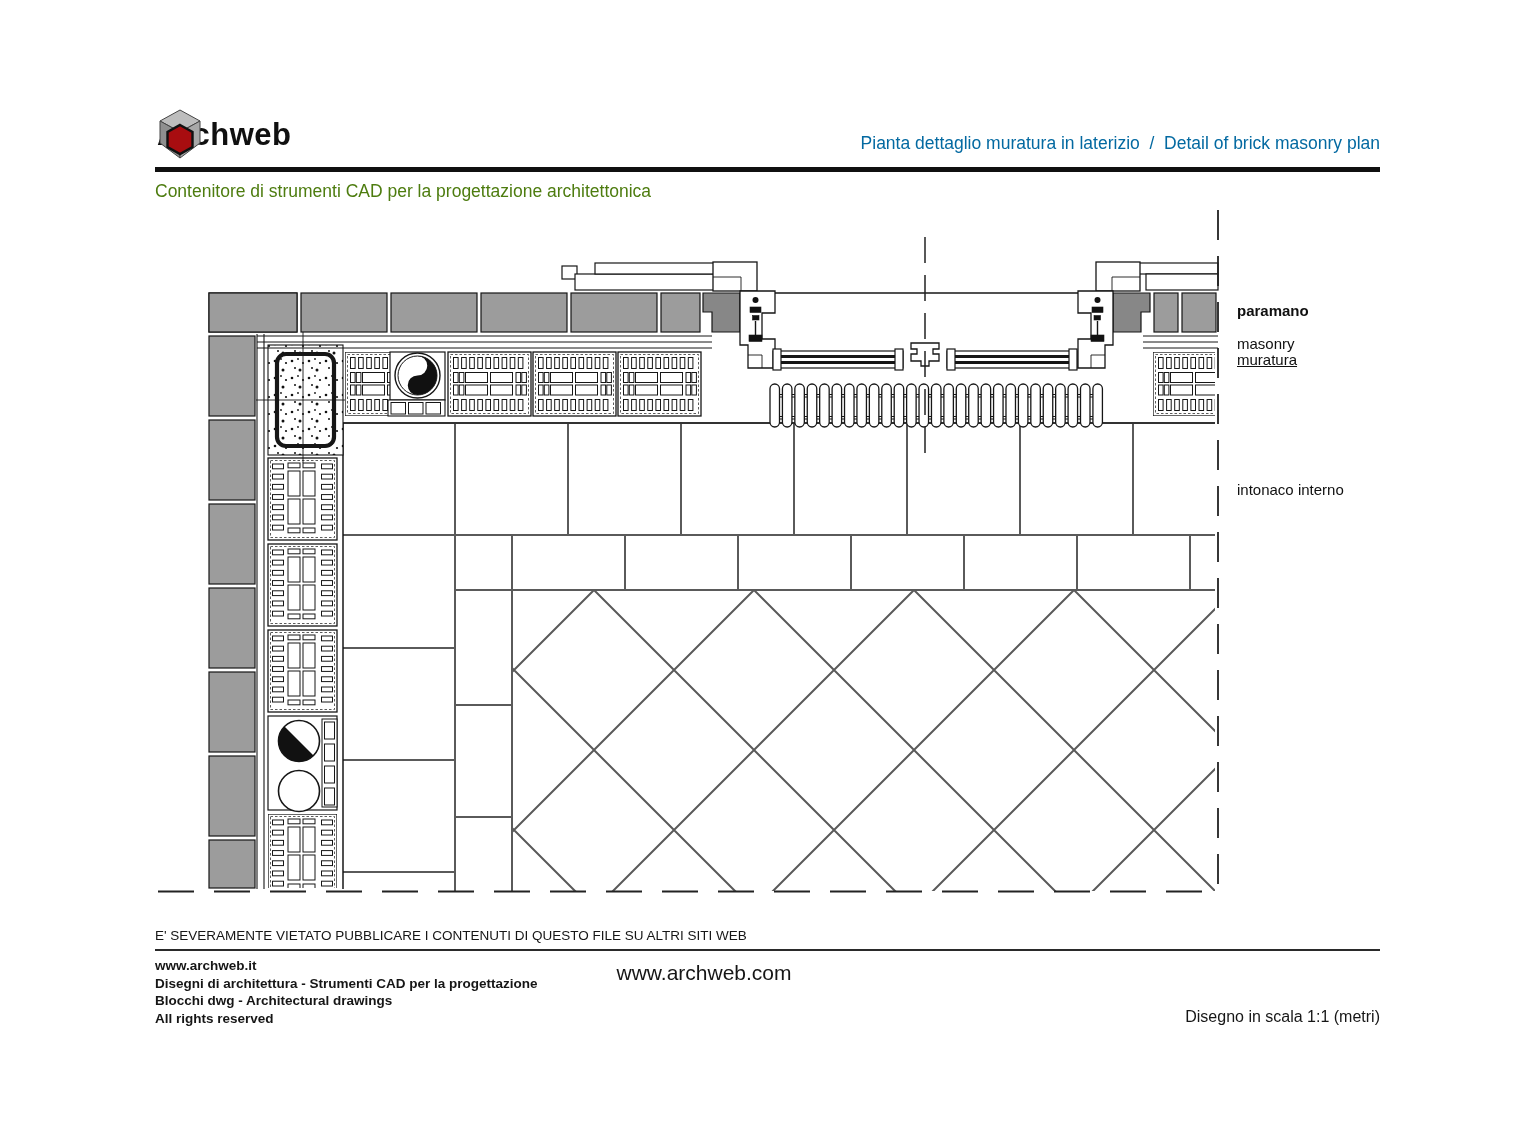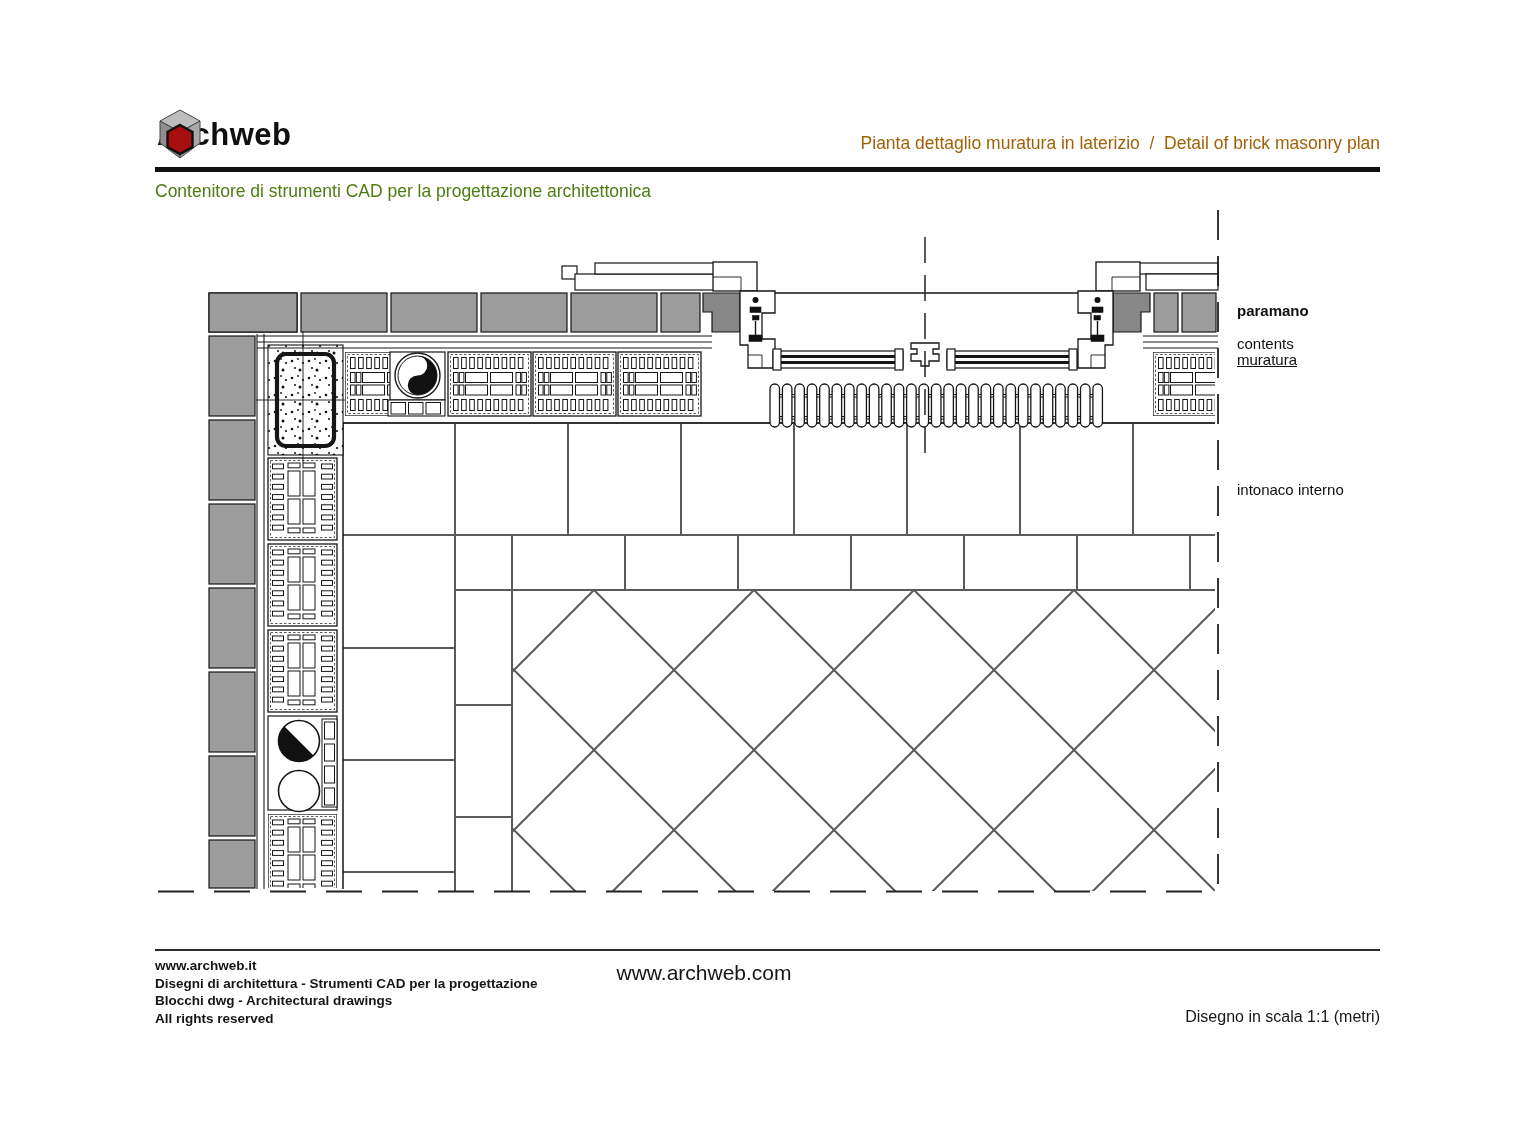--- a/index.html
+++ b/index.html
@@ -2,21 +2,21 @@
 <html><head>
 <meta charset="utf-8">
 <style>
   html,body{margin:0;padding:0;background:#fff;}
   body{width:1536px;height:1141px;position:relative;overflow:hidden;
        font-family:"Liberation Sans",sans-serif;color:#161616;}
   .abs{position:absolute;}
   
   #logo-wrap{left:157px;top:109px;width:260px;height:52px;display:flex;align-items:center;gap:20px;}
   #logo-text{font-size:31px;font-weight:bold;letter-spacing:.5px;color:#101010;}
-  #header-title{right:156px;top:133px;font-size:17.5px;white-space:pre;color:#a16207;}
+  #header-title{right:156px;top:133px;font-size:17.5px;white-space:pre;color:#0369a1;}
   #header-rule{left:155px;top:167px;width:1225px;height:5px;background:#101010;}
   #subtitle{left:155px;top:181px;font-size:17.5px;color:#4d7c0f;}
   
   .dw-label{left:1237px;font-size:15px;color:#101010;}
   #label-paramano{top:302px;font-weight:bold;}
   #label-isolante{top:335px;}
   #label-muratura{top:351px;text-decoration:underline;}
   #label-intonaco{top:433px;margin-top:48px;}
   
   #warning-row{left:155px;top:928px;width:1225px;display:flex;justify-content:space-between;align-items:baseline;}
@@ -288,25 +288,26 @@
       <rect x="1092.92" y="384" width="9.5" height="43" rx="4.7" fill="#fff" stroke="#161616" stroke-width="1.3"></rect>
     </g>
     <g>
       <line x1="925" y1="237" x2="925" y2="462" stroke="#222" stroke-width="1.5" stroke-dasharray="26 12"></line>
       <line x1="1218" y1="210" x2="1218" y2="891" stroke="#222" stroke-width="1.8" stroke-dasharray="30 16"></line>
       <line x1="158" y1="891.5" x2="1213" y2="891.5" stroke="#222" stroke-width="2.2" stroke-dasharray="36 20"></line>
     </g>
   </svg>
 
 <div class="abs dw-label" id="label-paramano">paramano</div>
-<div class="abs dw-label" id="label-isolante">contents</div>
+<div class="abs dw-label" id="label-isolante">masonry</div>
 <div class="abs dw-label" id="label-muratura">muratura</div>
 <div class="abs dw-label" id="label-intonaco">intonaco interno</div>
 
 <div class="abs" id="warning-row">
+  <span id="warning-it">E' SEVERAMENTE VIETATO PUBBLICARE I CONTENUTI DI QUESTO FILE SU ALTRI SITI WEB</span>
 </div>
 <div class="abs" id="footer-rule"></div>
 <div class="abs" id="footer-left">
   <div>www.archweb.it</div>
   <div>Disegni di architettura - Strumenti CAD  per la progettazione</div>
   <div>Blocchi dwg - Architectural drawings</div>
   <div>All rights reserved</div>
 </div>
 <div class="abs" id="footer-center">www.archweb.com</div>
 <div class="abs" id="footer-scale">Disegno in scala 1:1 (metri)</div>

